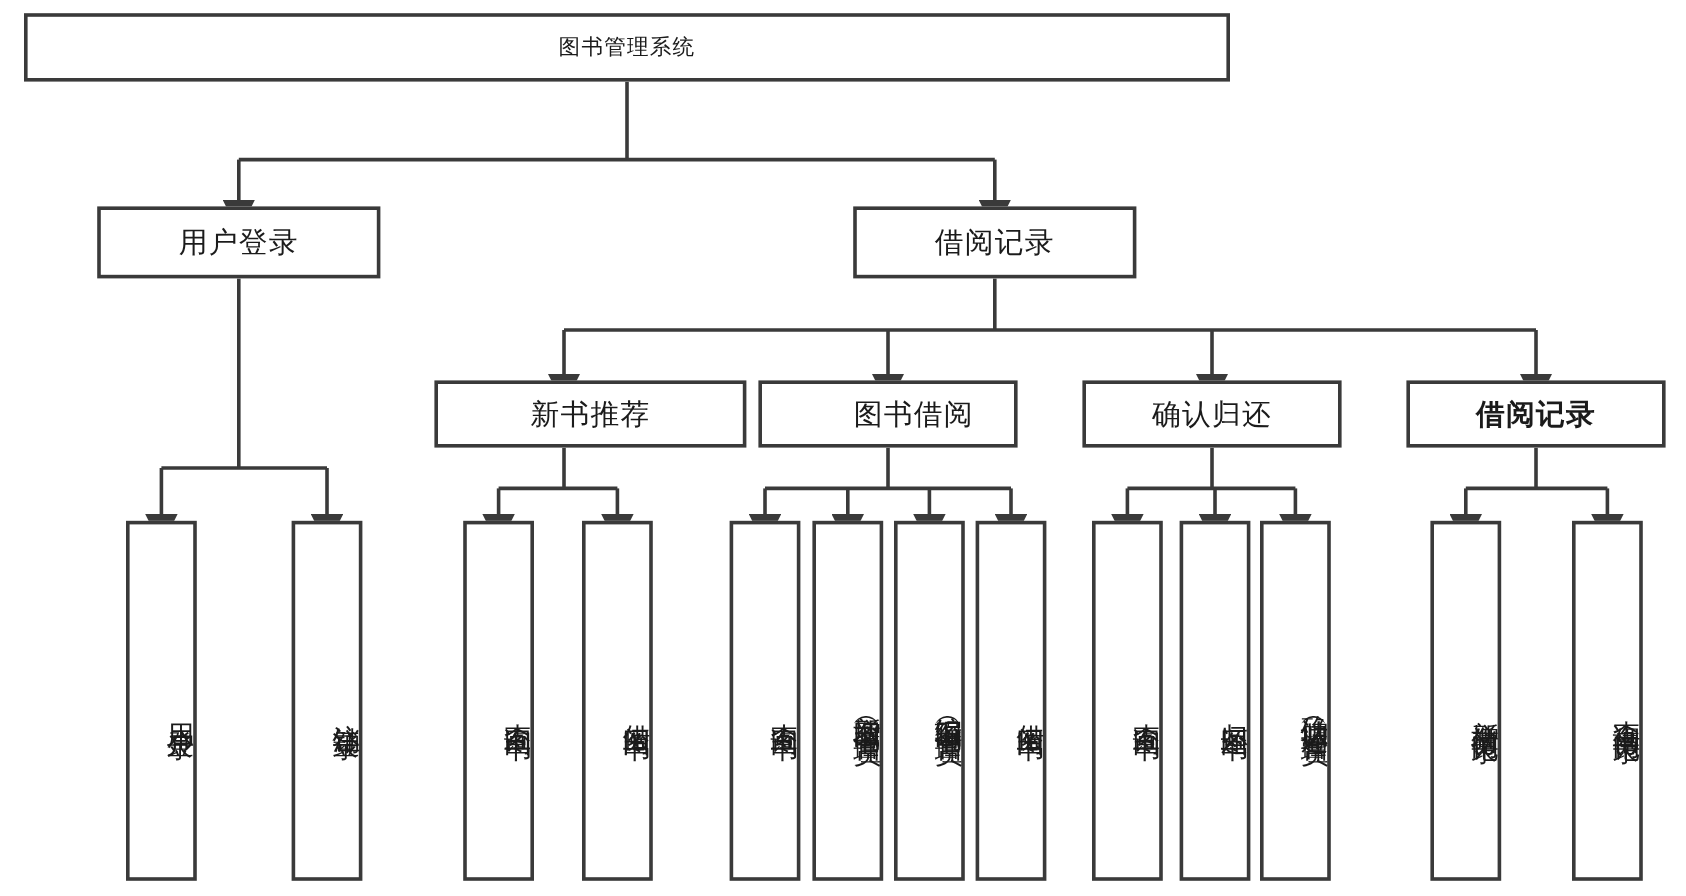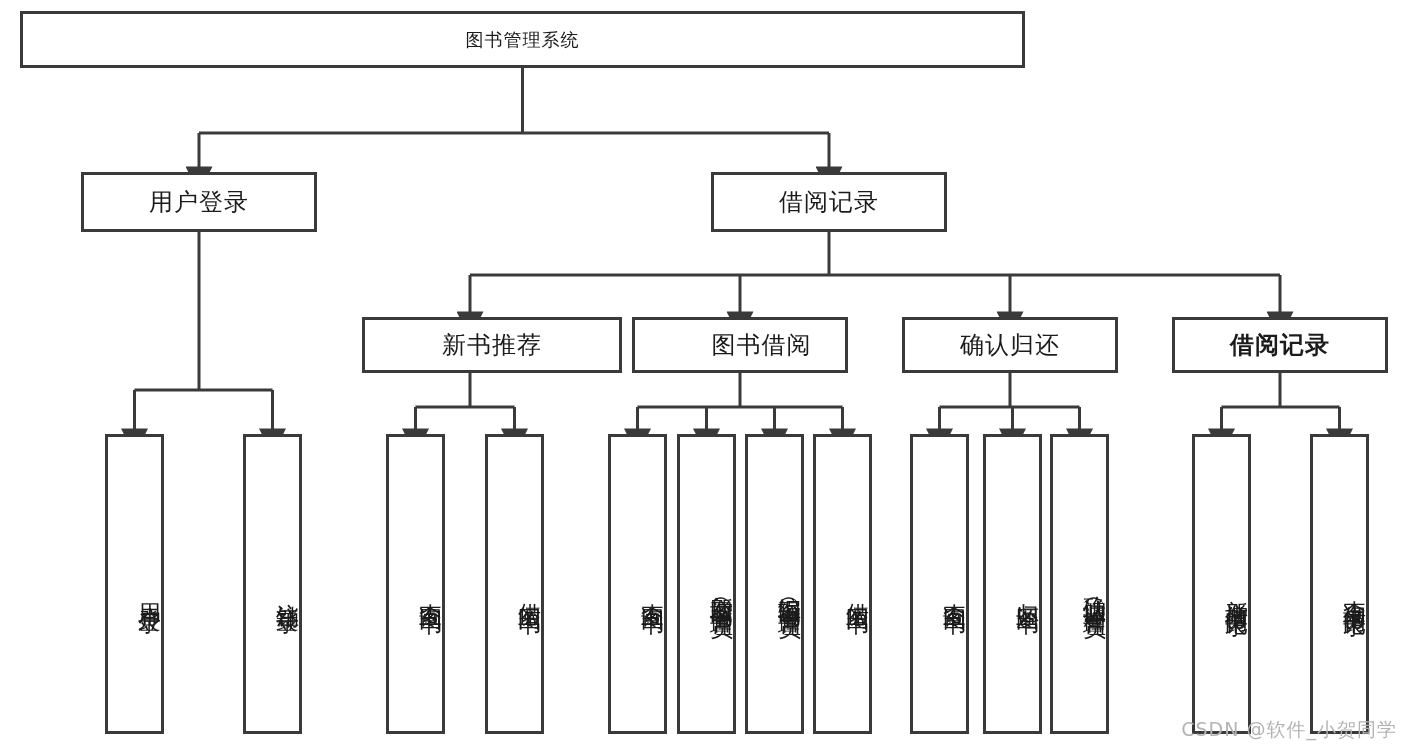--- a/index.html
+++ b/index.html
@@ -173,15 +173,14 @@
         <span class="vtext">确认归还（管理员）</span>
       </div>
       <div class="node vert" id="node_leaf-rec-1" style="left: 1192px; top: 434px; width: 59px; height: 300px;">
         <span class="vtext">新增借阅记录</span>
       </div>
       <div class="node vert" id="node_leaf-rec-2" style="left: 1310px; top: 434px; width: 59px; height: 300px;">
         <span class="vtext">查询借阅记录</span>
       </div>
     </div>
 
-  <div id="watermark">CSDN @软件_小贺同学</div>
 
 </div>
 
 </body></html>

